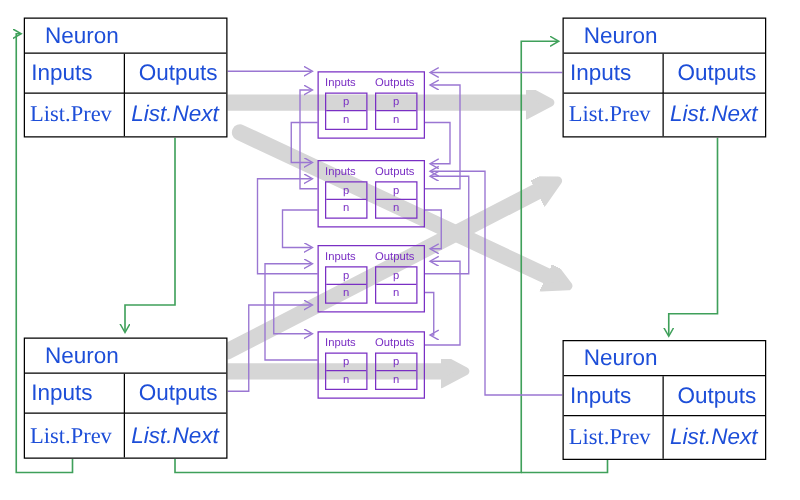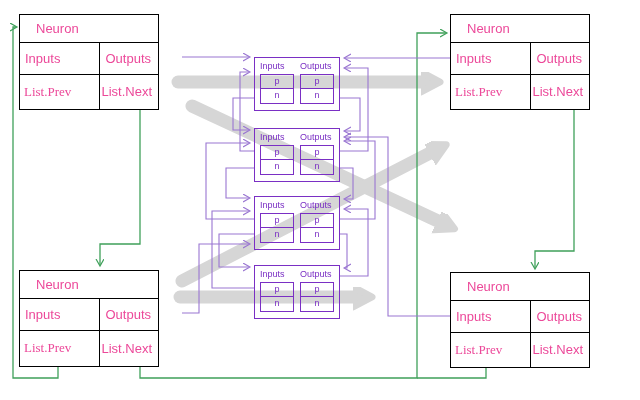--- a/index.html
+++ b/index.html
@@ -6,28 +6,28 @@
   #stage{position:relative;width:640px;height:400px;background:#fff;overflow:hidden;
          font-family:"Liberation Sans","DejaVu Sans",sans-serif;}
   #wires{position:absolute;left:0;top:0;width:640px;height:400px;}
 
   
   .gray-line{stroke:var(--gray);stroke-width:13;fill:none;stroke-linecap:round;}
   .green-line{stroke:var(--green);stroke-width:1.3;fill:none;}
   .purple-line{stroke:var(--purple);stroke-width:1.1;fill:none;}
 
   
-  .neuron{position:absolute;width:140px;height:96px;border:1.5px solid #000;background:#fff;
+  .neuron{position:absolute;width:163px;height:96px;border:1.5px solid #000;background:#fff;
           box-sizing:border-box;display:grid;grid-template-columns:80px 1fr;
-          grid-template-rows:28px 31.5px 1fr;font-size:13px;color:#ec4899;}
+          grid-template-rows:28px 31.5px 1fr;font-size:18px;color:#1d4ed8;}
   .nhead{grid-column:1/3;border-bottom:1.5px solid #000;display:flex;align-items:center;padding-left:16px;}
   .c-in{border-right:1.5px solid #000;border-bottom:1.5px solid #000;display:flex;align-items:center;padding-left:5px;}
   .c-out{border-bottom:1.5px solid #000;display:flex;align-items:center;justify-content:flex-end;padding-right:7px;}
   .c-prev{border-right:1.5px solid #000;display:flex;align-items:center;padding-left:4px;font-family:Liberation Serif, serif;}
-  .c-next{display:flex;align-items:center;justify-content:flex-end;padding-right:6px;}
+  .c-next{display:flex;align-items:center;justify-content:flex-end;padding-right:6px;font-style:italic;}
 
   
   .link-box{position:absolute;left:254px;width:86px;height:54px;border:1.4px solid var(--purple_dark);
             box-sizing:border-box;font-size:9px;color:var(--purple_dark);}
   .ll{position:absolute;top:3px;letter-spacing:0px;}
   .li{left:5px;} .lo{left:45px;}
   .pn{position:absolute;top:16px;width:34px;height:30px;border:1.3px solid var(--purple_dark);
       box-sizing:border-box;text-align:center;}
   .pni{left:5px;} .pno{left:45px;}
   .pcell{height:13px;border-bottom:1.3px solid var(--purple_dark);line-height:12px;}

